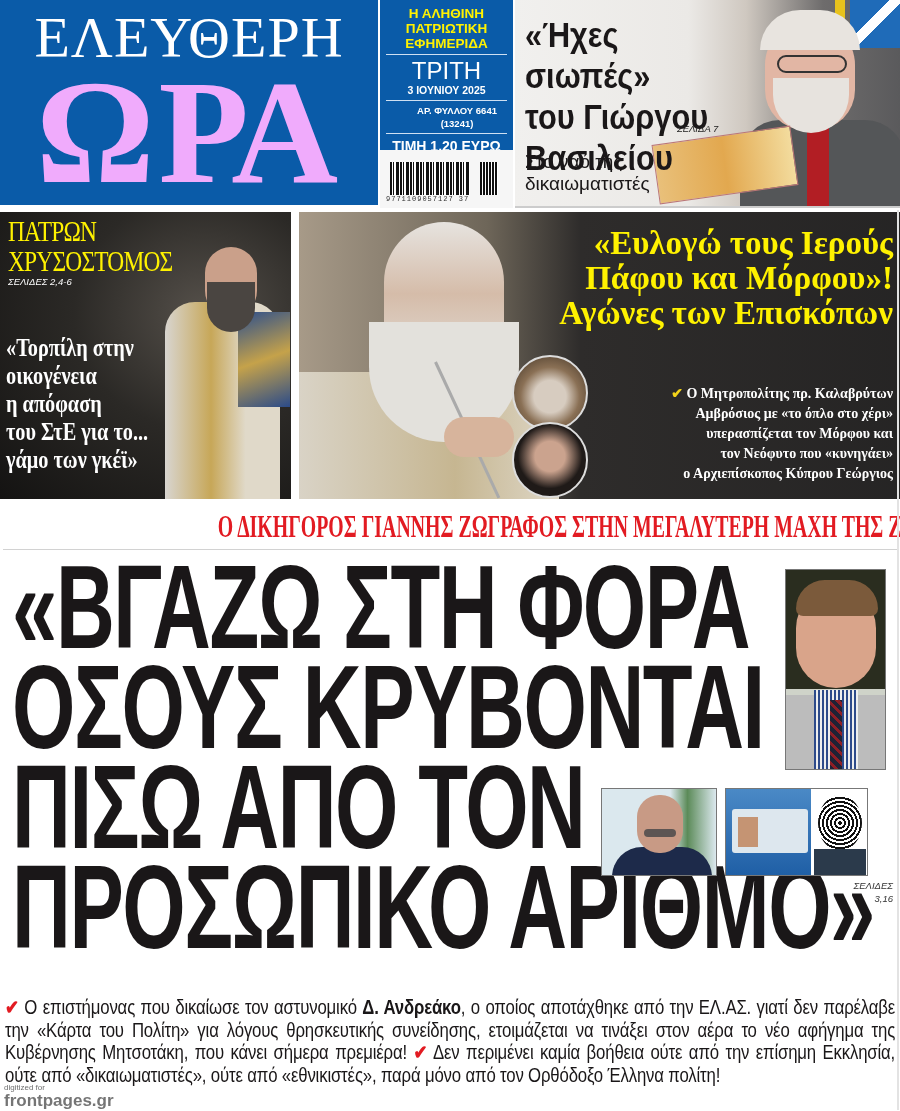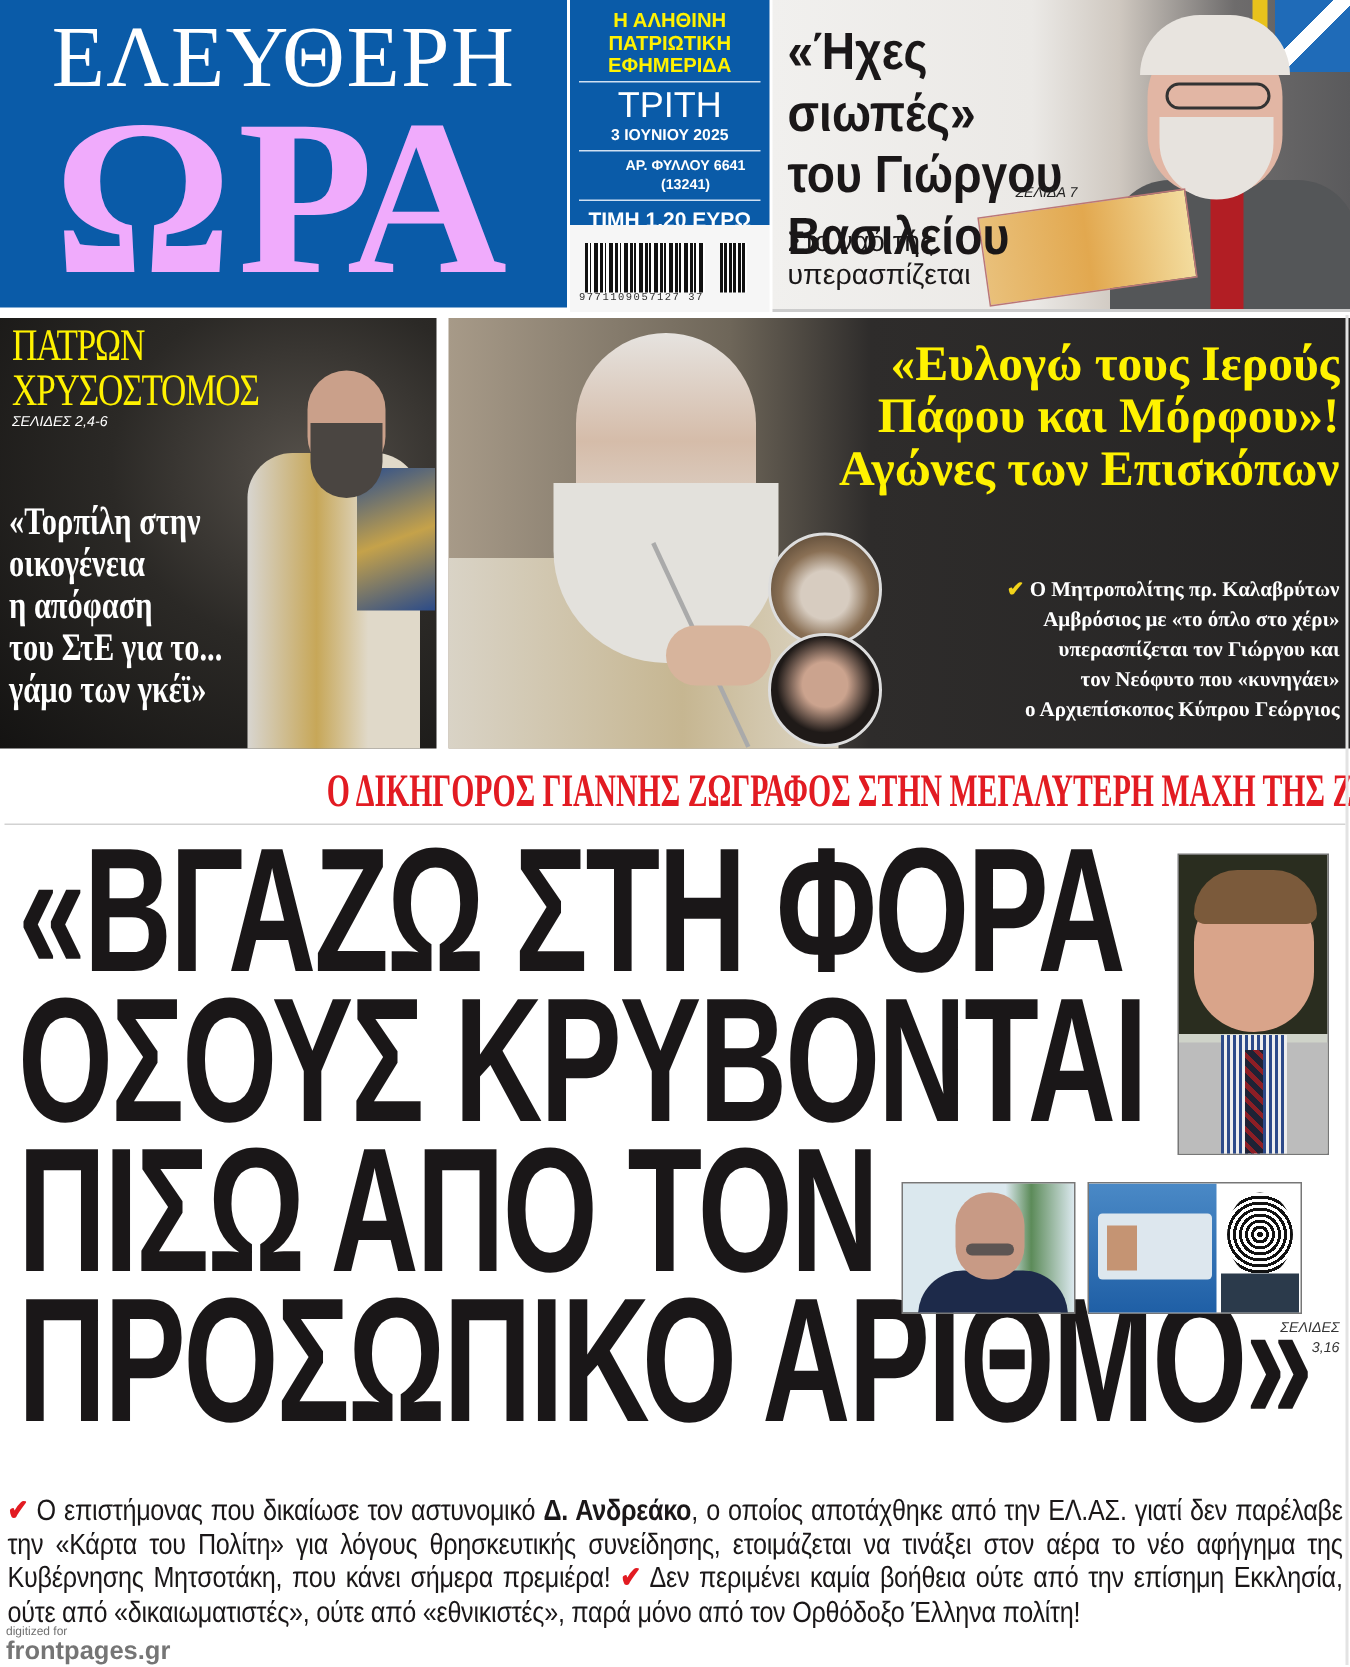--- a/index.html
+++ b/index.html
@@ -160,21 +160,21 @@
   <div class="man-glasses"></div>
   <div class="book"></div>
   <div class="ft-title">
     <div>«Ήχες σιωπές»</div>
     <div>του Γιώργου</div>
     <div>Βασιλείου</div>
   </div>
   <div class="ft-page">ΣΕΛΙΔΑ 7</div>
   <div class="ft-sub">
     <div>Στο ναό τής</div>
-    <div>υπερασπίζεται</div>
+    <div>δικαιωματιστές</div>
   </div>
 </div>
 
 <div class="patron">
   <div class="p-vest"></div>
   <div class="p-book"></div>
   <div class="p-head"></div>
   <div class="p-beard"></div>
   <div class="p-name">
     <div>ΠΑΤΡΩΝ</div>
@@ -200,21 +200,21 @@
   <div class="circ circ2"></div>
   <div class="b-title">
     <div>«Ευλογώ τους Ιερούς</div>
     <div>Πάφου και Μόρφου»!</div>
     <div>Αγώνες των Επισκόπων</div>
   </div>
   <div class="b-page">ΣΕΛΙΔΑ 2</div>
   <div class="b-body">
     <div><span class="b-check">✔</span> <span>Ο Μητροπολίτης πρ. Καλαβρύτων</span></div>
     <div>Αμβρόσιος με «το όπλο στο χέρι»</div>
-    <div>υπερασπίζεται τον Γιώργου και</div>
+    <div>υπερασπίζεται τον Μόρφου και</div>
     <div>τον Νεόφυτο που «κυνηγάει»</div>
     <div>ο Αρχιεπίσκοπος Κύπρου Γεώργιος</div>
   </div>
 </div>
 
 <div class="kicker"><span>Ο ΔΙΚΗΓΟΡΟΣ ΓΙΑΝΝΗΣ ΖΩΓΡΑΦΟΣ ΣΤΗΝ ΜΕΓΑΛΥΤΕΡΗ ΜΑΧΗ ΤΗΣ ΖΩΗΣ ΤΟΥ</span></div>
 <div class="rule"></div>
 
 <div class="headline">
   <span class="hl-line">«ΒΓΑΖΩ ΣΤΗ ΦΟΡΑ</span>

